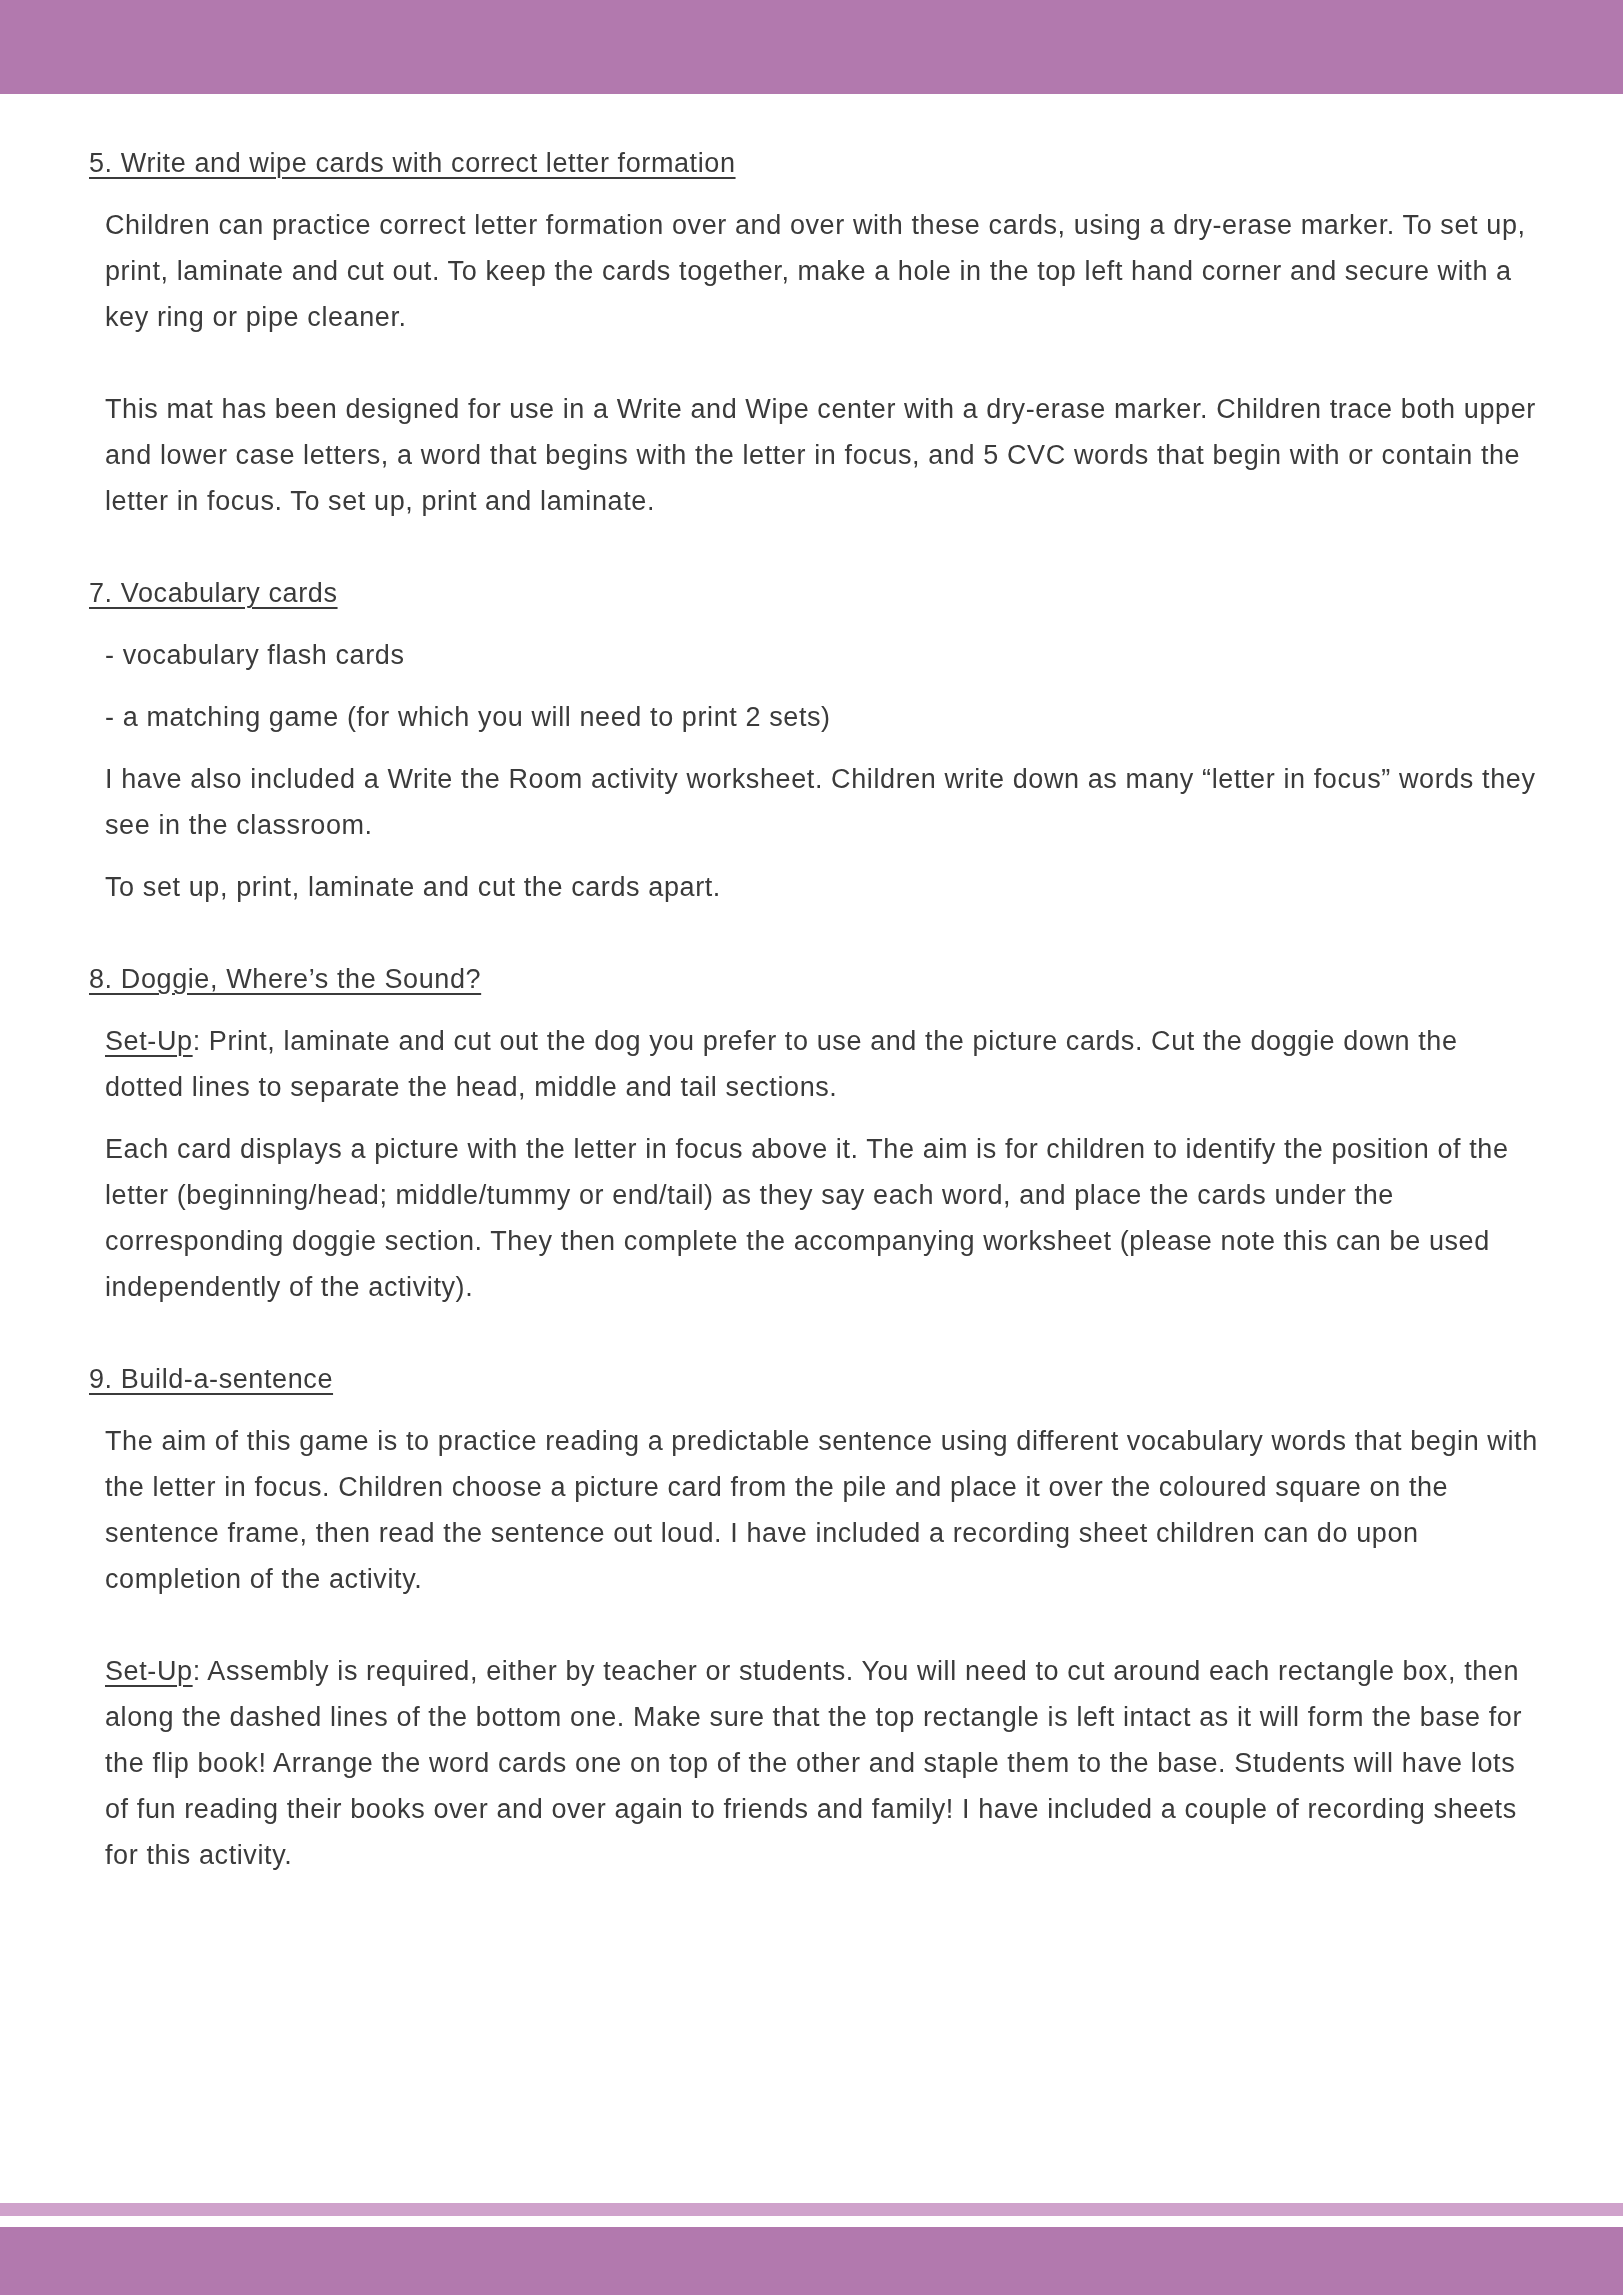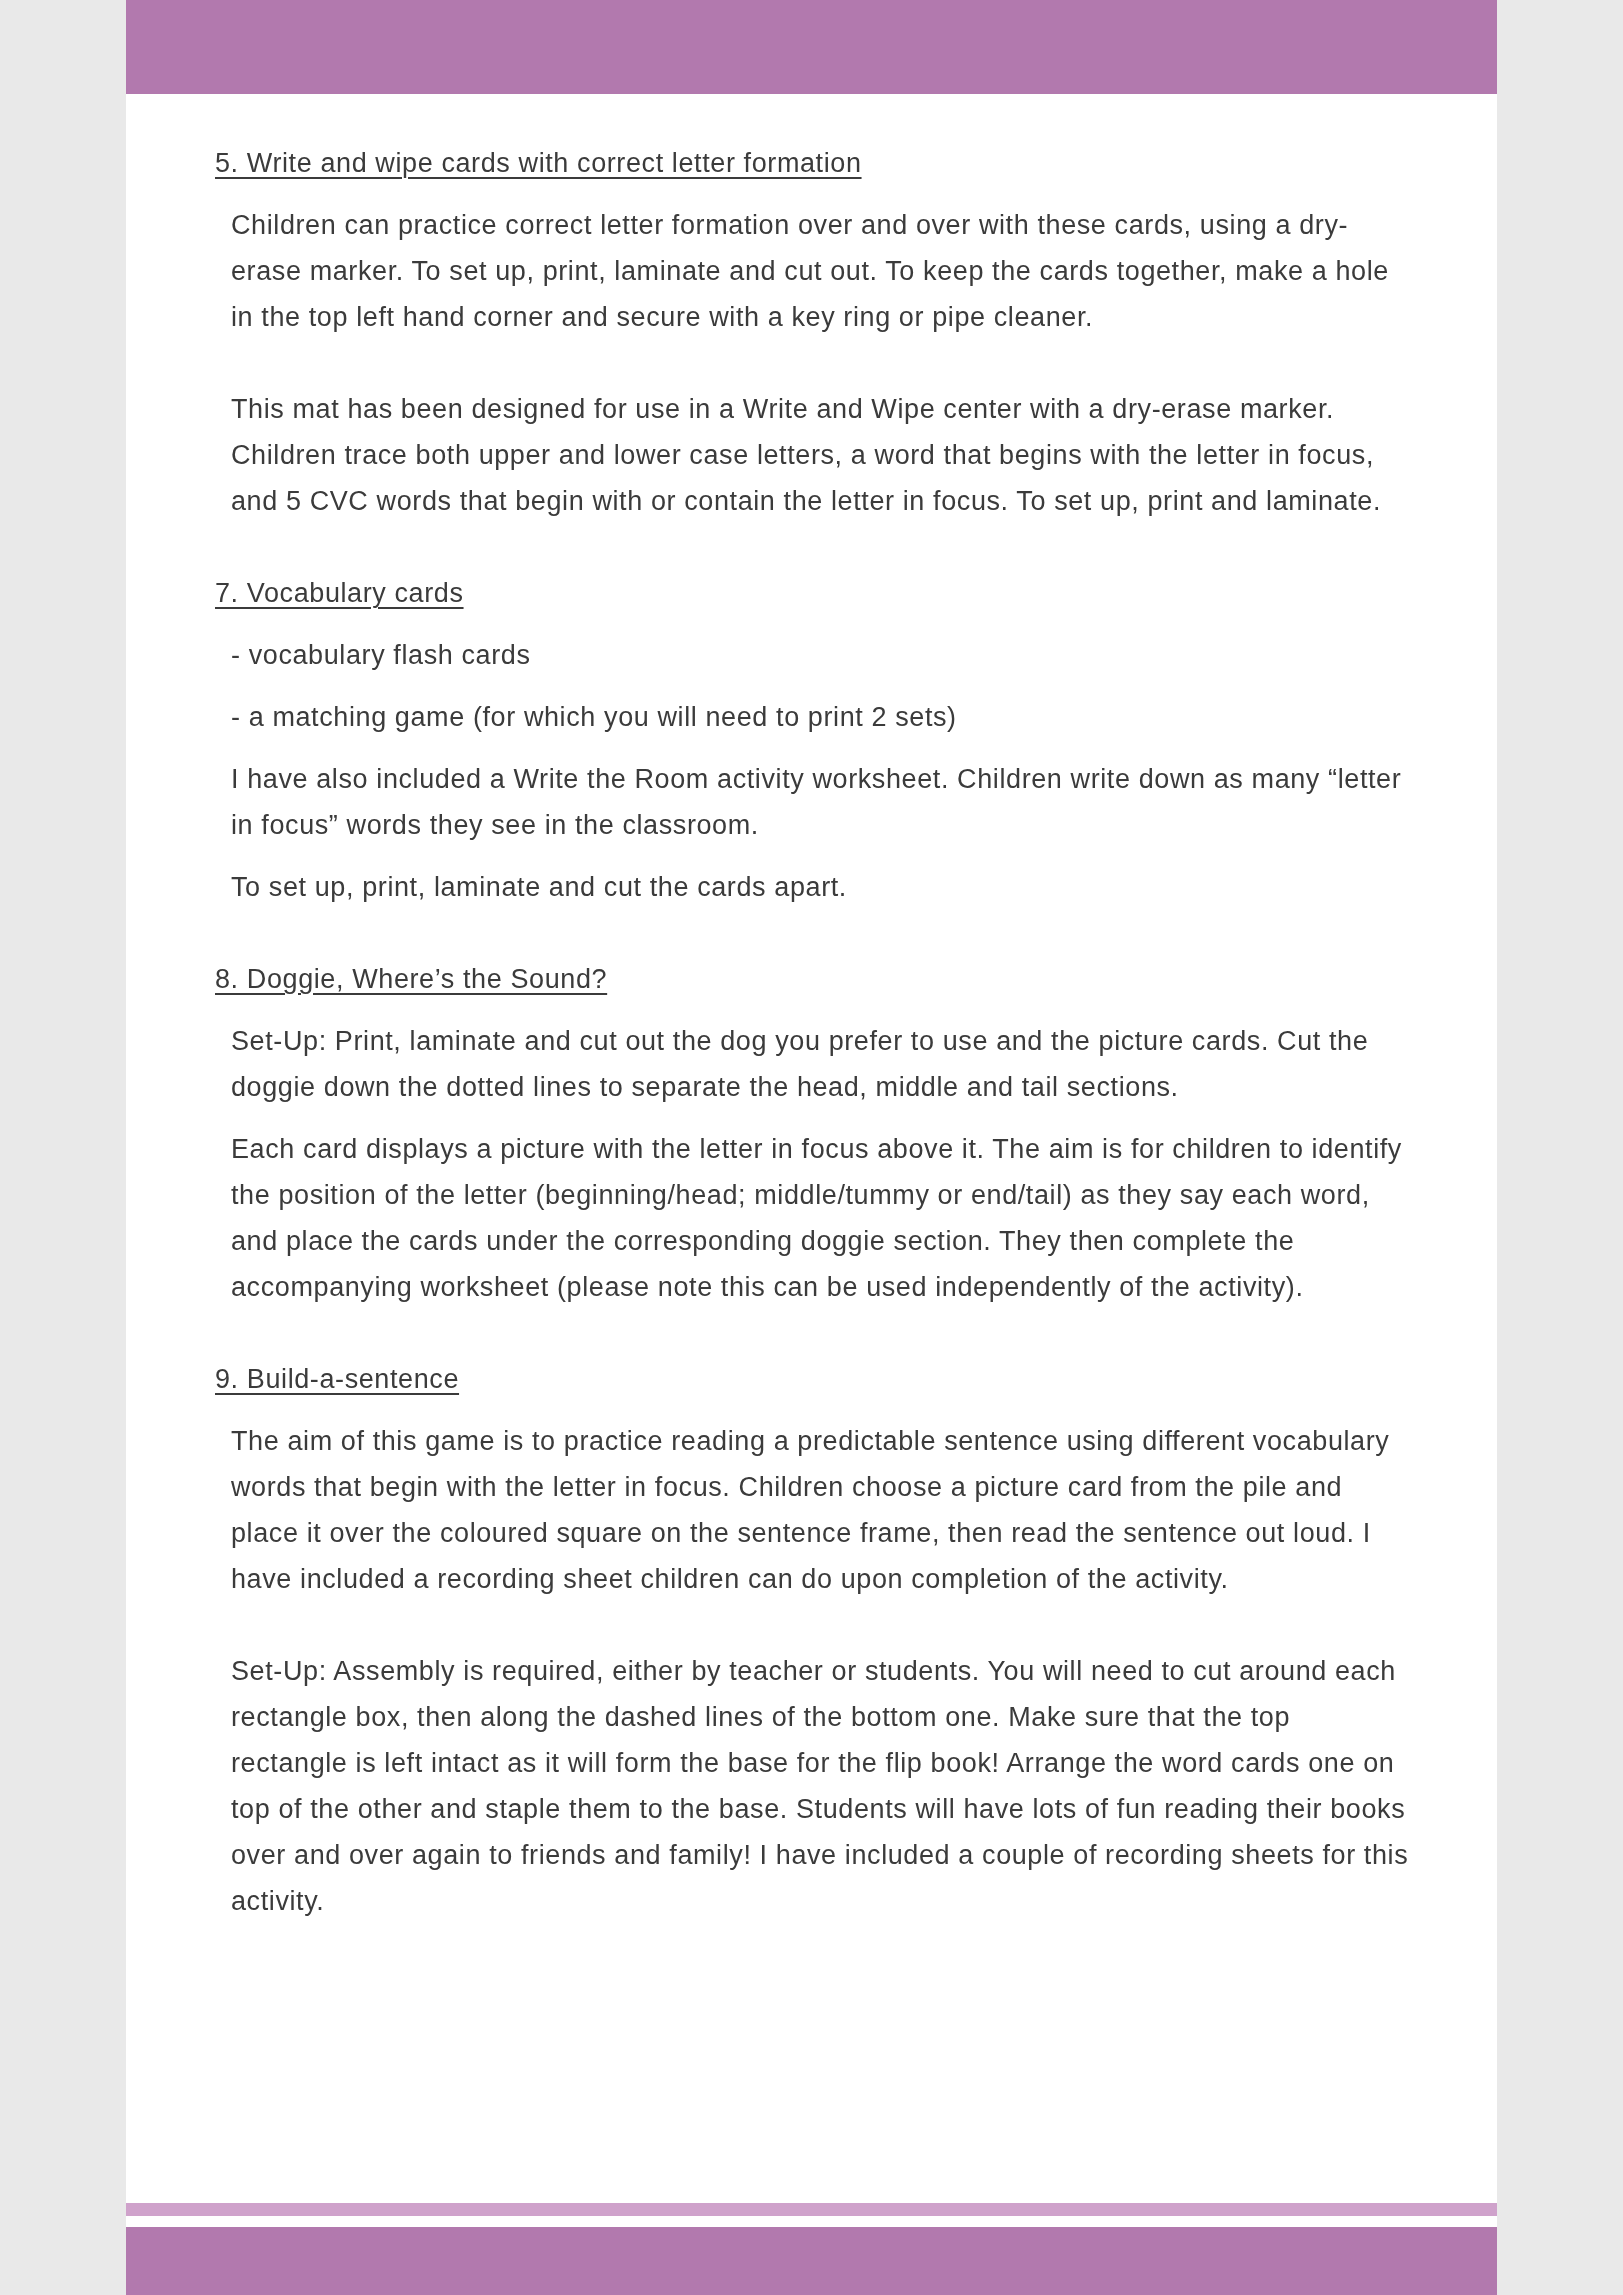--- a/index.html
+++ b/index.html
@@ -4,21 +4,21 @@
 <style>
   :root{
     --band-color:#b279ae;
     --light-stripe-color:#cfa2cb;
     --text-color:#3b3b3b;
     --background:#ffffff;
   }
   html,body{margin:0;padding:0;background:#e9e9e9;}
   .page{
     position:relative;
-    width:1371px;
+    width:1623px;
     height:2295px;
     margin:0 auto;
     background:var(--background);
     font-family:"Liberation Sans","DejaVu Sans",sans-serif;
     color:var(--text-color);
     overflow:hidden;
   }
   .band-top{
     height:94px;
     background:var(--band-color);
@@ -33,20 +33,21 @@
   h2.heading{
     margin:0;
     font-size:27px;
     font-weight:normal;
     text-decoration:underline;
     text-decoration-thickness:1.6px;
     text-underline-offset:4.8px;
   }
   p.para{margin:16px;}
   .u{
+    text-decoration:underline;
     text-decoration-thickness:1.6px;
     text-underline-offset:4.8px;
   }
   .footer{
     position:absolute;
     left:0;right:0;bottom:0;
   }
   .stripe-light{
     height:12.7px;
     background:var(--light-stripe-color);

